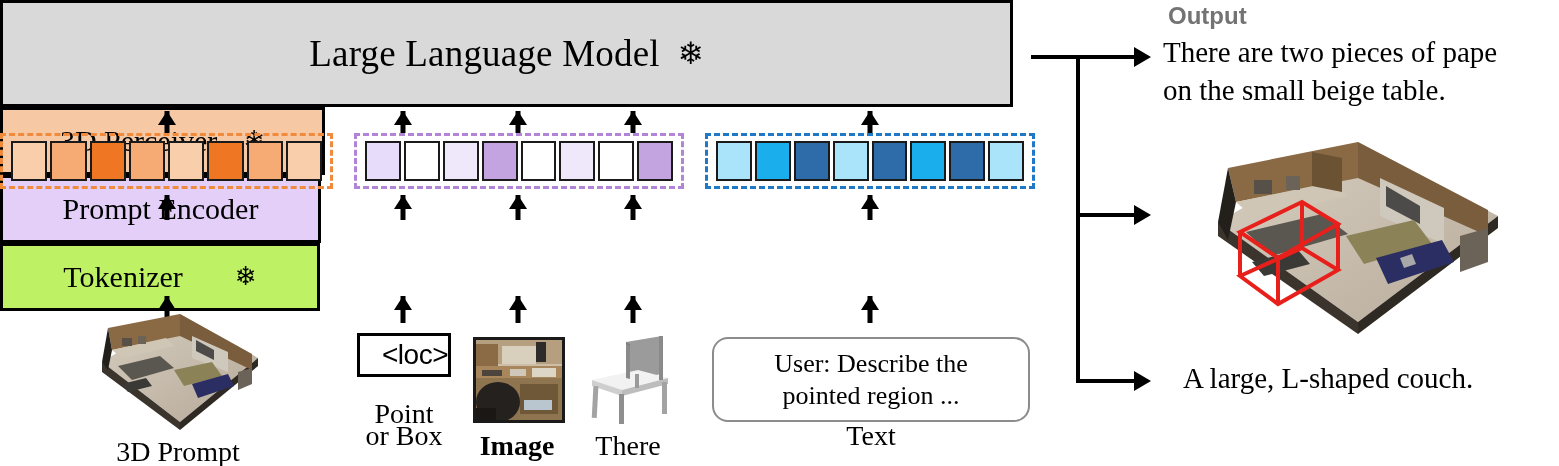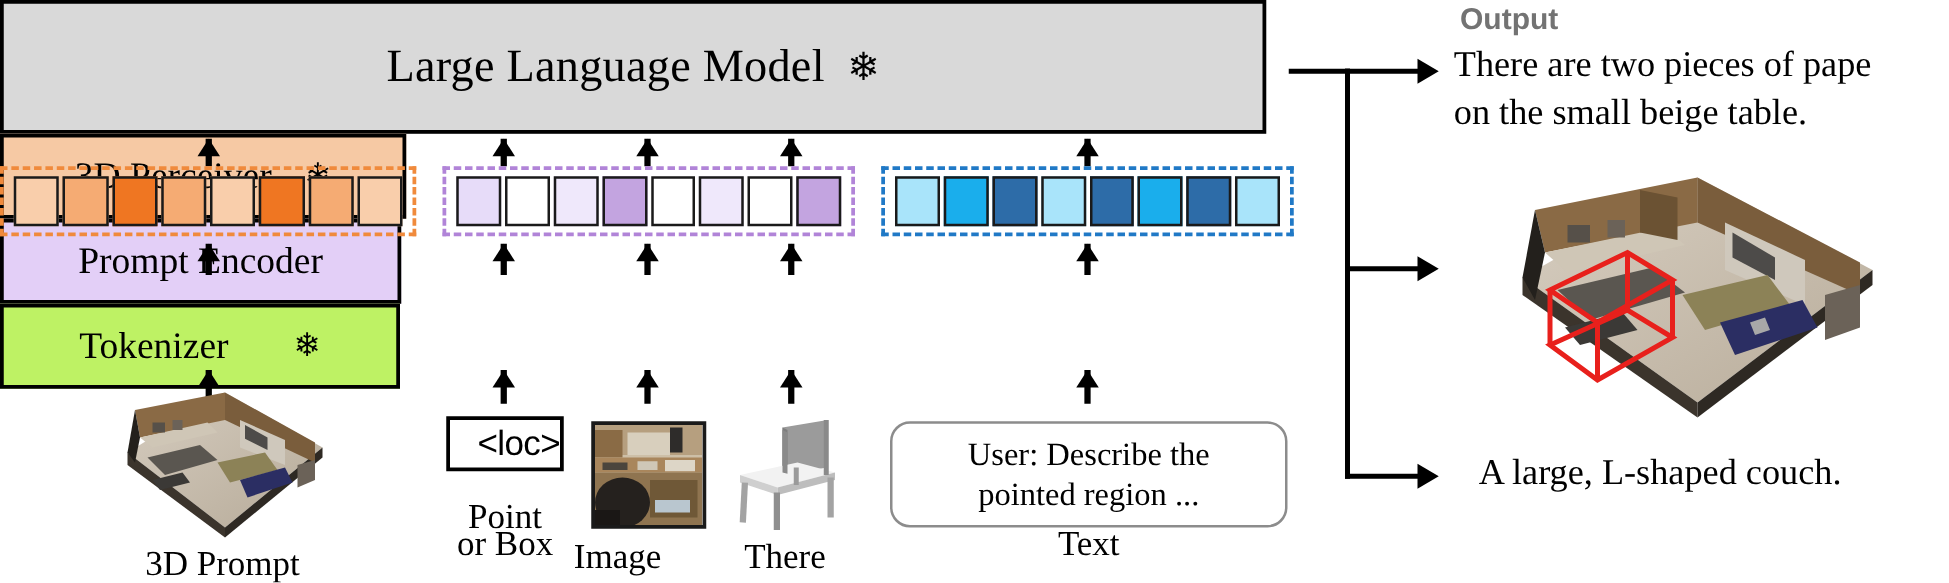--- a/index.html
+++ b/index.html
@@ -290,21 +290,21 @@
       <rect x="6" y="30" width="20" height="6" fill="#4b453d"></rect>
       <rect x="34" y="29" width="16" height="7" fill="#cfc7b7"></rect>
       <rect x="56" y="28" width="24" height="9" fill="#ddd6c7"></rect>
       <rect x="0" y="38" width="86" height="42" fill="#8f7450"></rect>
       <ellipse cx="22" cy="62" rx="22" ry="20" fill="#25211e"></ellipse>
       <rect x="44" y="44" width="38" height="30" fill="#6f5837"></rect>
       <rect x="48" y="60" width="28" height="10" fill="#b9c6cf"></rect>
       <rect x="0" y="68" width="20" height="12" fill="#1a1715"></rect>
     </svg>
   </div>
-  <div class="cap" style="left:424px; top:430px; width:140px;">Image</div>
+  <div class="cap" style="left:447px; top:430px; width:140px;font-weight:bold;">Image</div>
 
   <div class="thumb chair">
     <svg viewBox="0 0 96 92" width="96" height="92" aria-hidden="true">
       <polygon points="46,8 82,2 82,40 46,46" fill="#9b9b9b"></polygon>
       <polygon points="46,8 50,10 50,48 46,46" fill="#7e7e7e"></polygon>
       <polygon points="12,46 58,36 88,44 42,56" fill="#f2f2f2"></polygon>
       <polygon points="12,46 42,56 42,62 12,52" fill="#cfcfcf"></polygon>
       <polygon points="42,56 88,44 88,50 42,62" fill="#bdbdbd"></polygon>
       <rect x="13" y="52" width="5" height="32" fill="#a3a3a3" transform="rotate(3 15 60)"></rect>
       <rect x="39" y="60" width="5" height="30" fill="#8f8f8f"></rect>

